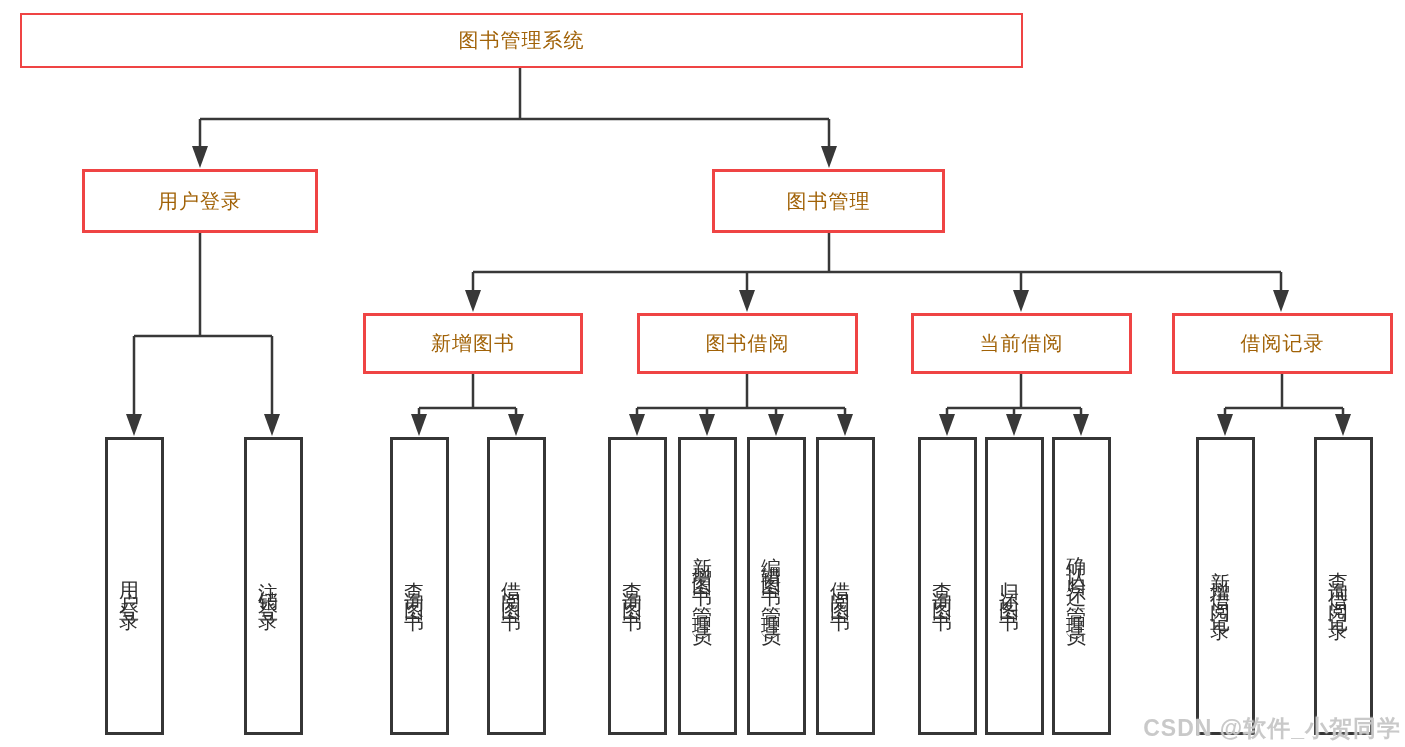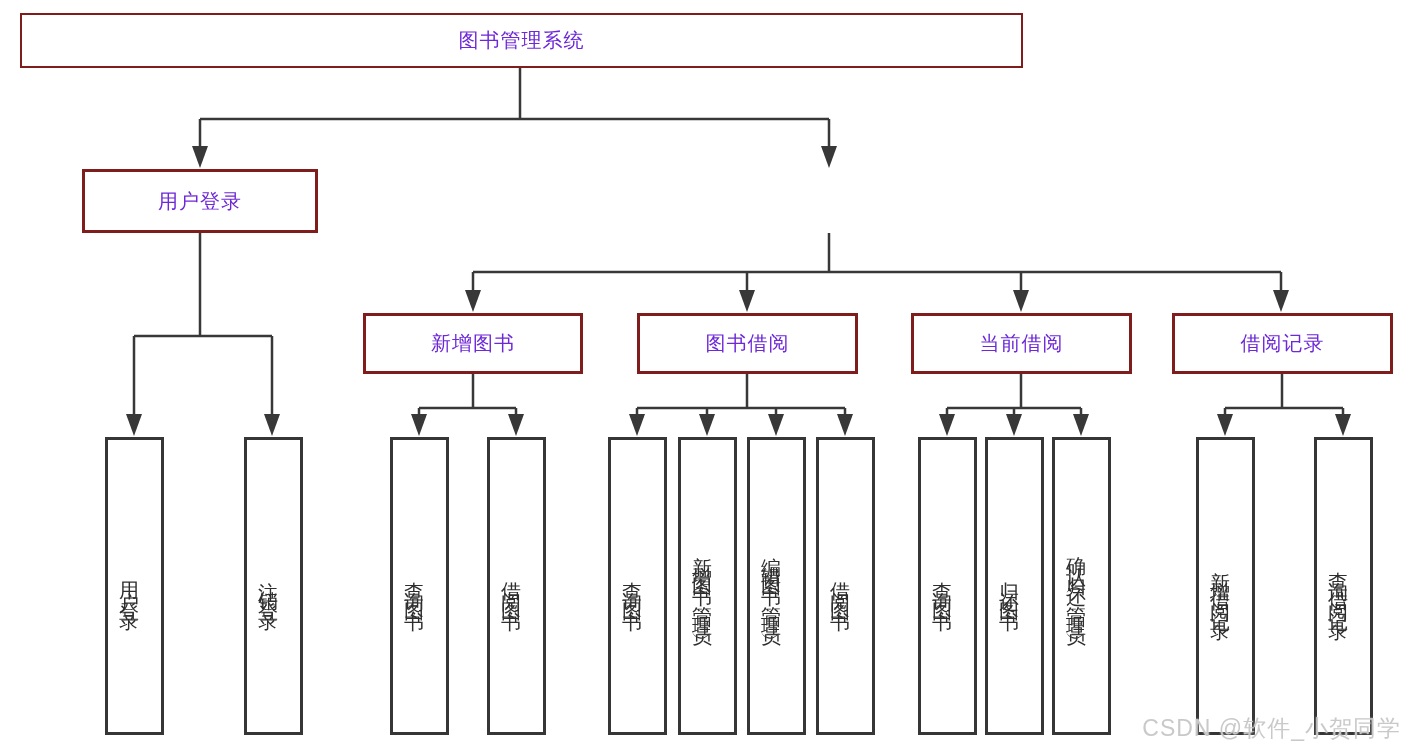--- a/index.html
+++ b/index.html
@@ -6,39 +6,39 @@
   html,body { background:#ffffff; }
   body { font-family:"Liberation Sans", sans-serif; }
   .canvas {
     position:relative; width:1405px; height:747px;
     background:#ffffff; overflow:hidden;
   }
   .connectors { position:absolute; left:0; top:0; width:1405px; height:747px; }
   .connectors path { stroke:#383838; stroke-width:2.5; fill:none; }
   .connectors polygon { fill:#383838; }
   .node {
-    position:absolute; background:#ffffff; border:3px solid #7f1d1d;
+    position:absolute; background:#ffffff; border:3px solid #ef4444;
     display:flex; align-items:center; justify-content:center;
-    font-size:20px; color:#6d28d9; letter-spacing:1px; white-space:nowrap;
+    font-size:20px; color:#a16207; letter-spacing:1px; white-space:nowrap;
   }
   .root-box { border-width:2.5px; }
   .leaf {
     position:absolute; background:#ffffff; border:3px solid #363636;
     display:flex; align-items:center; justify-content:center;
     top:437px; width:59px; height:298px;
   }
   .vtext {
     writing-mode:vertical-rl; text-orientation:mixed;
     font-size:20px; color:#2e2e2e; letter-spacing:10px;
     margin-block-end:-10px; line-height:1;
   }
   .watermark {
     position:absolute; right:4px; bottom:3px; z-index:5;
     font-size:23px; color:rgba(198,198,198,0.95); letter-spacing:1px;
-    text-shadow:0 0 2px #ffffff; white-space:nowrap;
+    text-shadow:0 0 2px #ffffff; white-space:nowrap;font-weight:bold;
   }
 </style>
 </head>
 <body>
 
 <div class="canvas">
 
   <svg class="connectors" width="1405" height="747" viewBox="0 0 1405 747" aria-hidden="true">
 
     <path d="M520,68 V119 M200,119 H829 M200,119 V147 M829,119 V147"></path>
@@ -74,20 +74,23 @@
     <polygon points="1217,414 1233,414 1225,436"></polygon>
     <polygon points="1335,414 1351,414 1343,436"></polygon>
   </svg>
 
   <div class="node root-box" style="left:20px; top:13px; width:1003px; height:55px;">
     <span>图书管理系统</span>
   </div>
 
   <div class="node" style="left:82px; top:169px; width:236px; height:64px;">
     <span>用户登录</span>
+  </div>
+  <div class="node" style="left:712px; top:169px; width:233px; height:64px;">
+    <span>图书管理</span>
   </div>
 
   <div class="node" style="left:363px; top:313px; width:220px; height:61px;">
     <span>新增图书</span>
   </div>
   <div class="node" style="left:911px; top:313px; width:221px; height:61px;">
     <span>当前借阅</span>
   </div>
   <div class="node" style="left:637px; top:313px; width:221px; height:61px;">
     <span>图书借阅</span>

